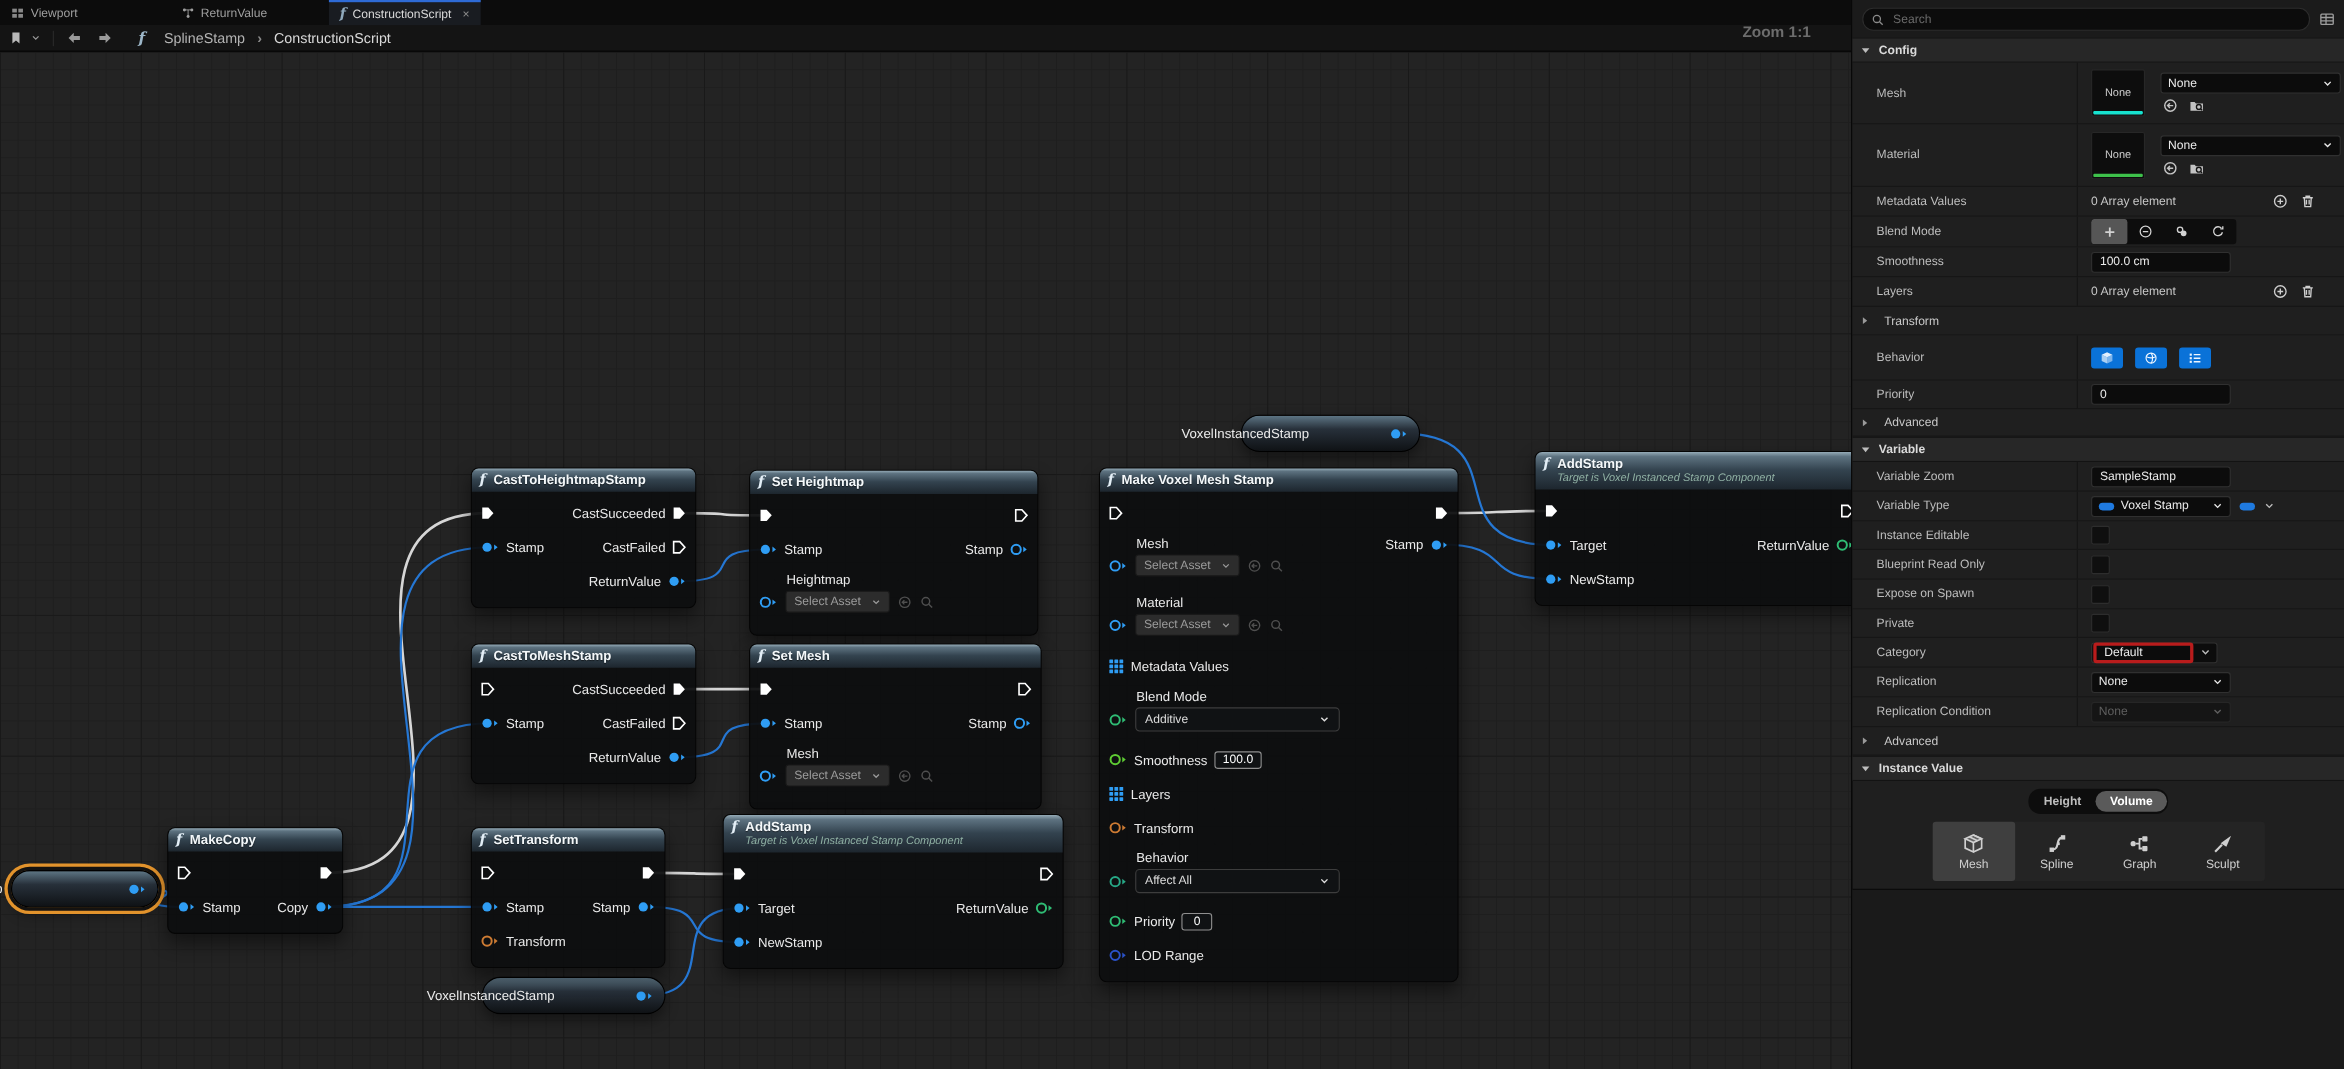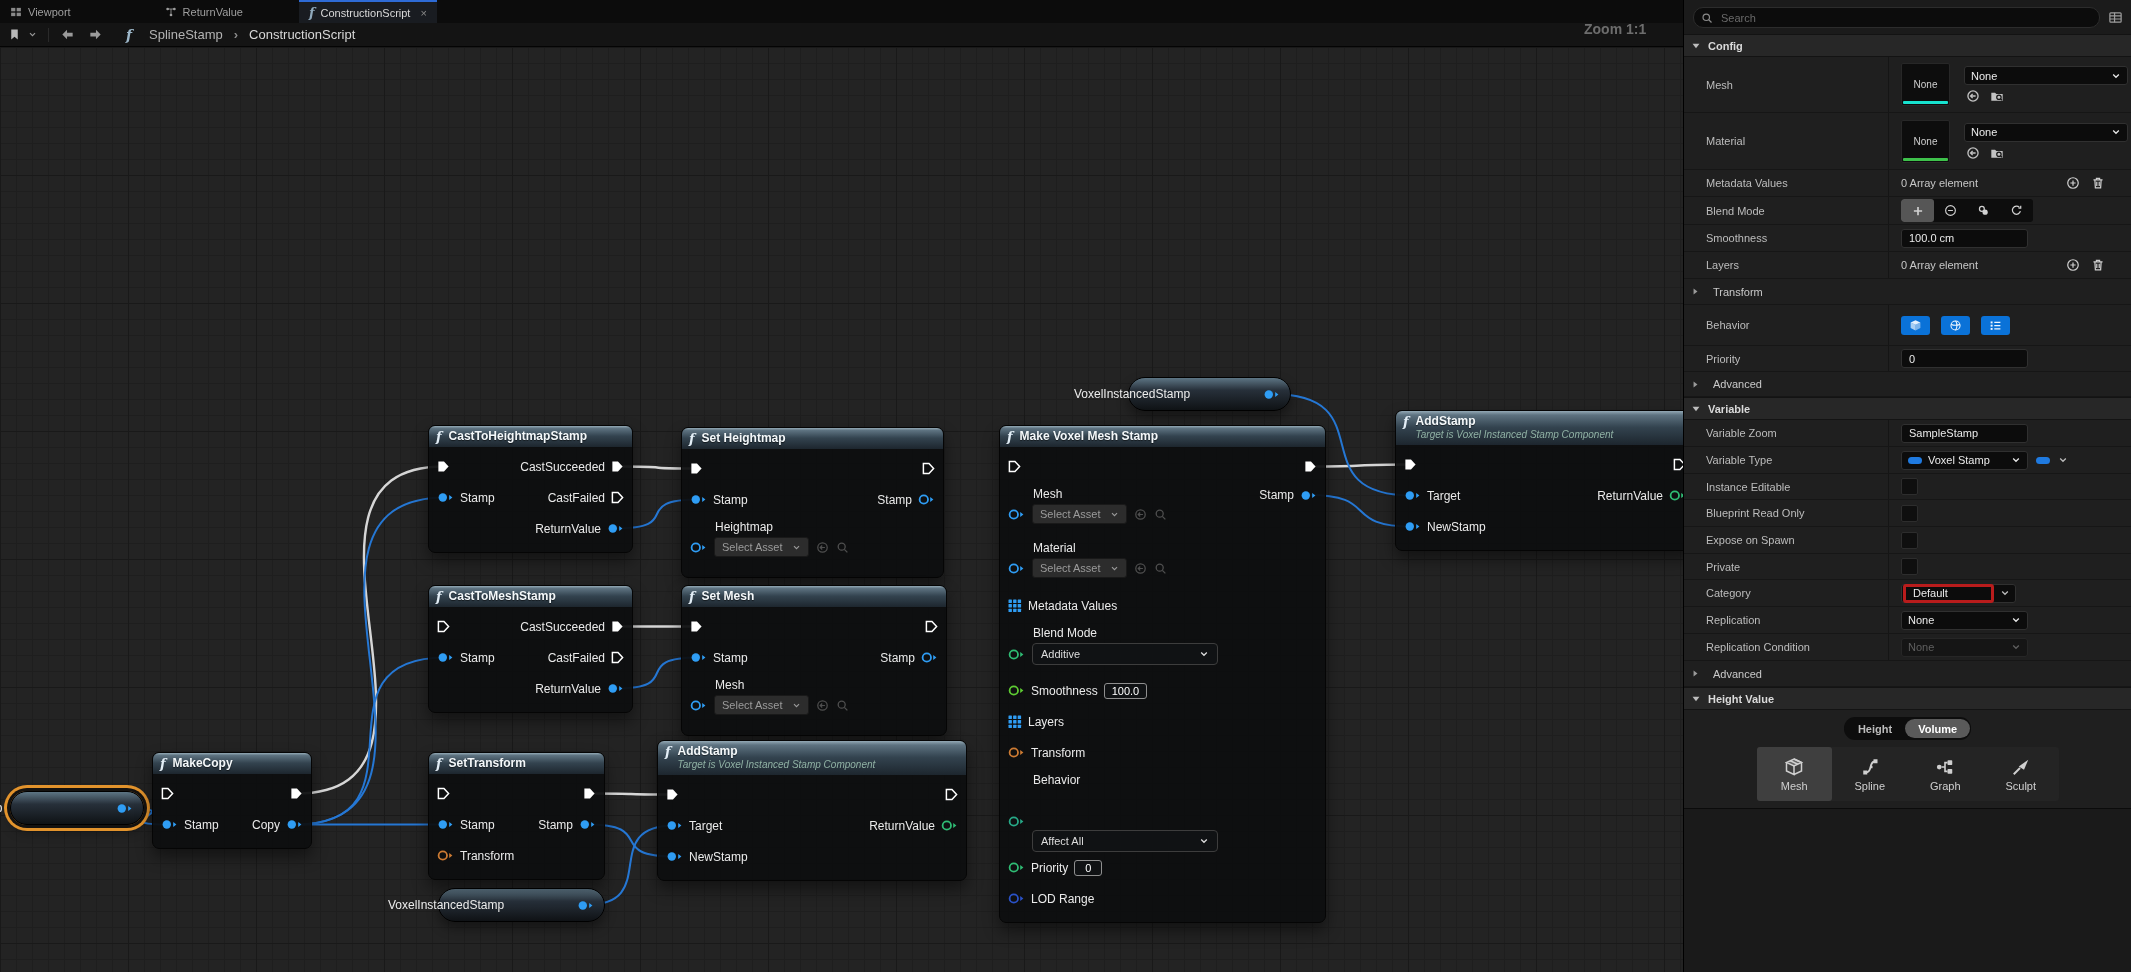--- a/index.html
+++ b/index.html
@@ -676,21 +676,21 @@
           <div class="nrow widget">
             <div>
               <div class="wlabel">Behavior</div>
               <div class="wline">
                 <span class="pin icn">
                   <svg width="17" height="13" viewBox="0 0 17 13">
                     <circle cx="5.8" cy="6.5" r="4.2" fill="none" stroke="#27a987" stroke-width="1.8"></circle>
                     <path d="M12.2,3.9 L15.4,6.5 L12.2,9.1 Z" fill="#27a987"></path>
                   </svg>
                 </span>
-                <span style="display: inline-flex; align-items: center; gap: 7px; margin-top: 40px;">
+                <span style="display: inline-flex; align-items: center; gap: 7px;">
                   <span class="ndd">
                     <span>Affect All</span>
                     <span class="icn">
                       <svg width="10" height="10" viewBox="0 0 16 16" fill="none" stroke="currentColor" stroke-width="2">
                         <path d="M3.5,5.5 L8,10 L12.5,5.5"></path>
                       </svg>
                     </span>
                   </span>
                 </span>
               </div>
@@ -1292,21 +1292,21 @@
       </span>
     <span style="margin-left:6px">Advanced</span>
   </div>
 
   <div class="phdr">
     <span class="icn" style="color:#bdbdbd">
         <svg width="10" height="10" viewBox="0 0 16 16" fill="currentColor">
           <path d="M2.5,4.5 L13.5,4.5 L8,11.5 Z"></path>
         </svg>
       </span>
-    <span>Height Value</span>
+    <span>Instance Value</span>
   </div>
 
   <div class="seg">
     <span class="opt">Height</span>
     <span class="opt active">Volume</span>
   </div>
 
   <div class="tools">
     <div class="tool active">
       <span class="icn">

